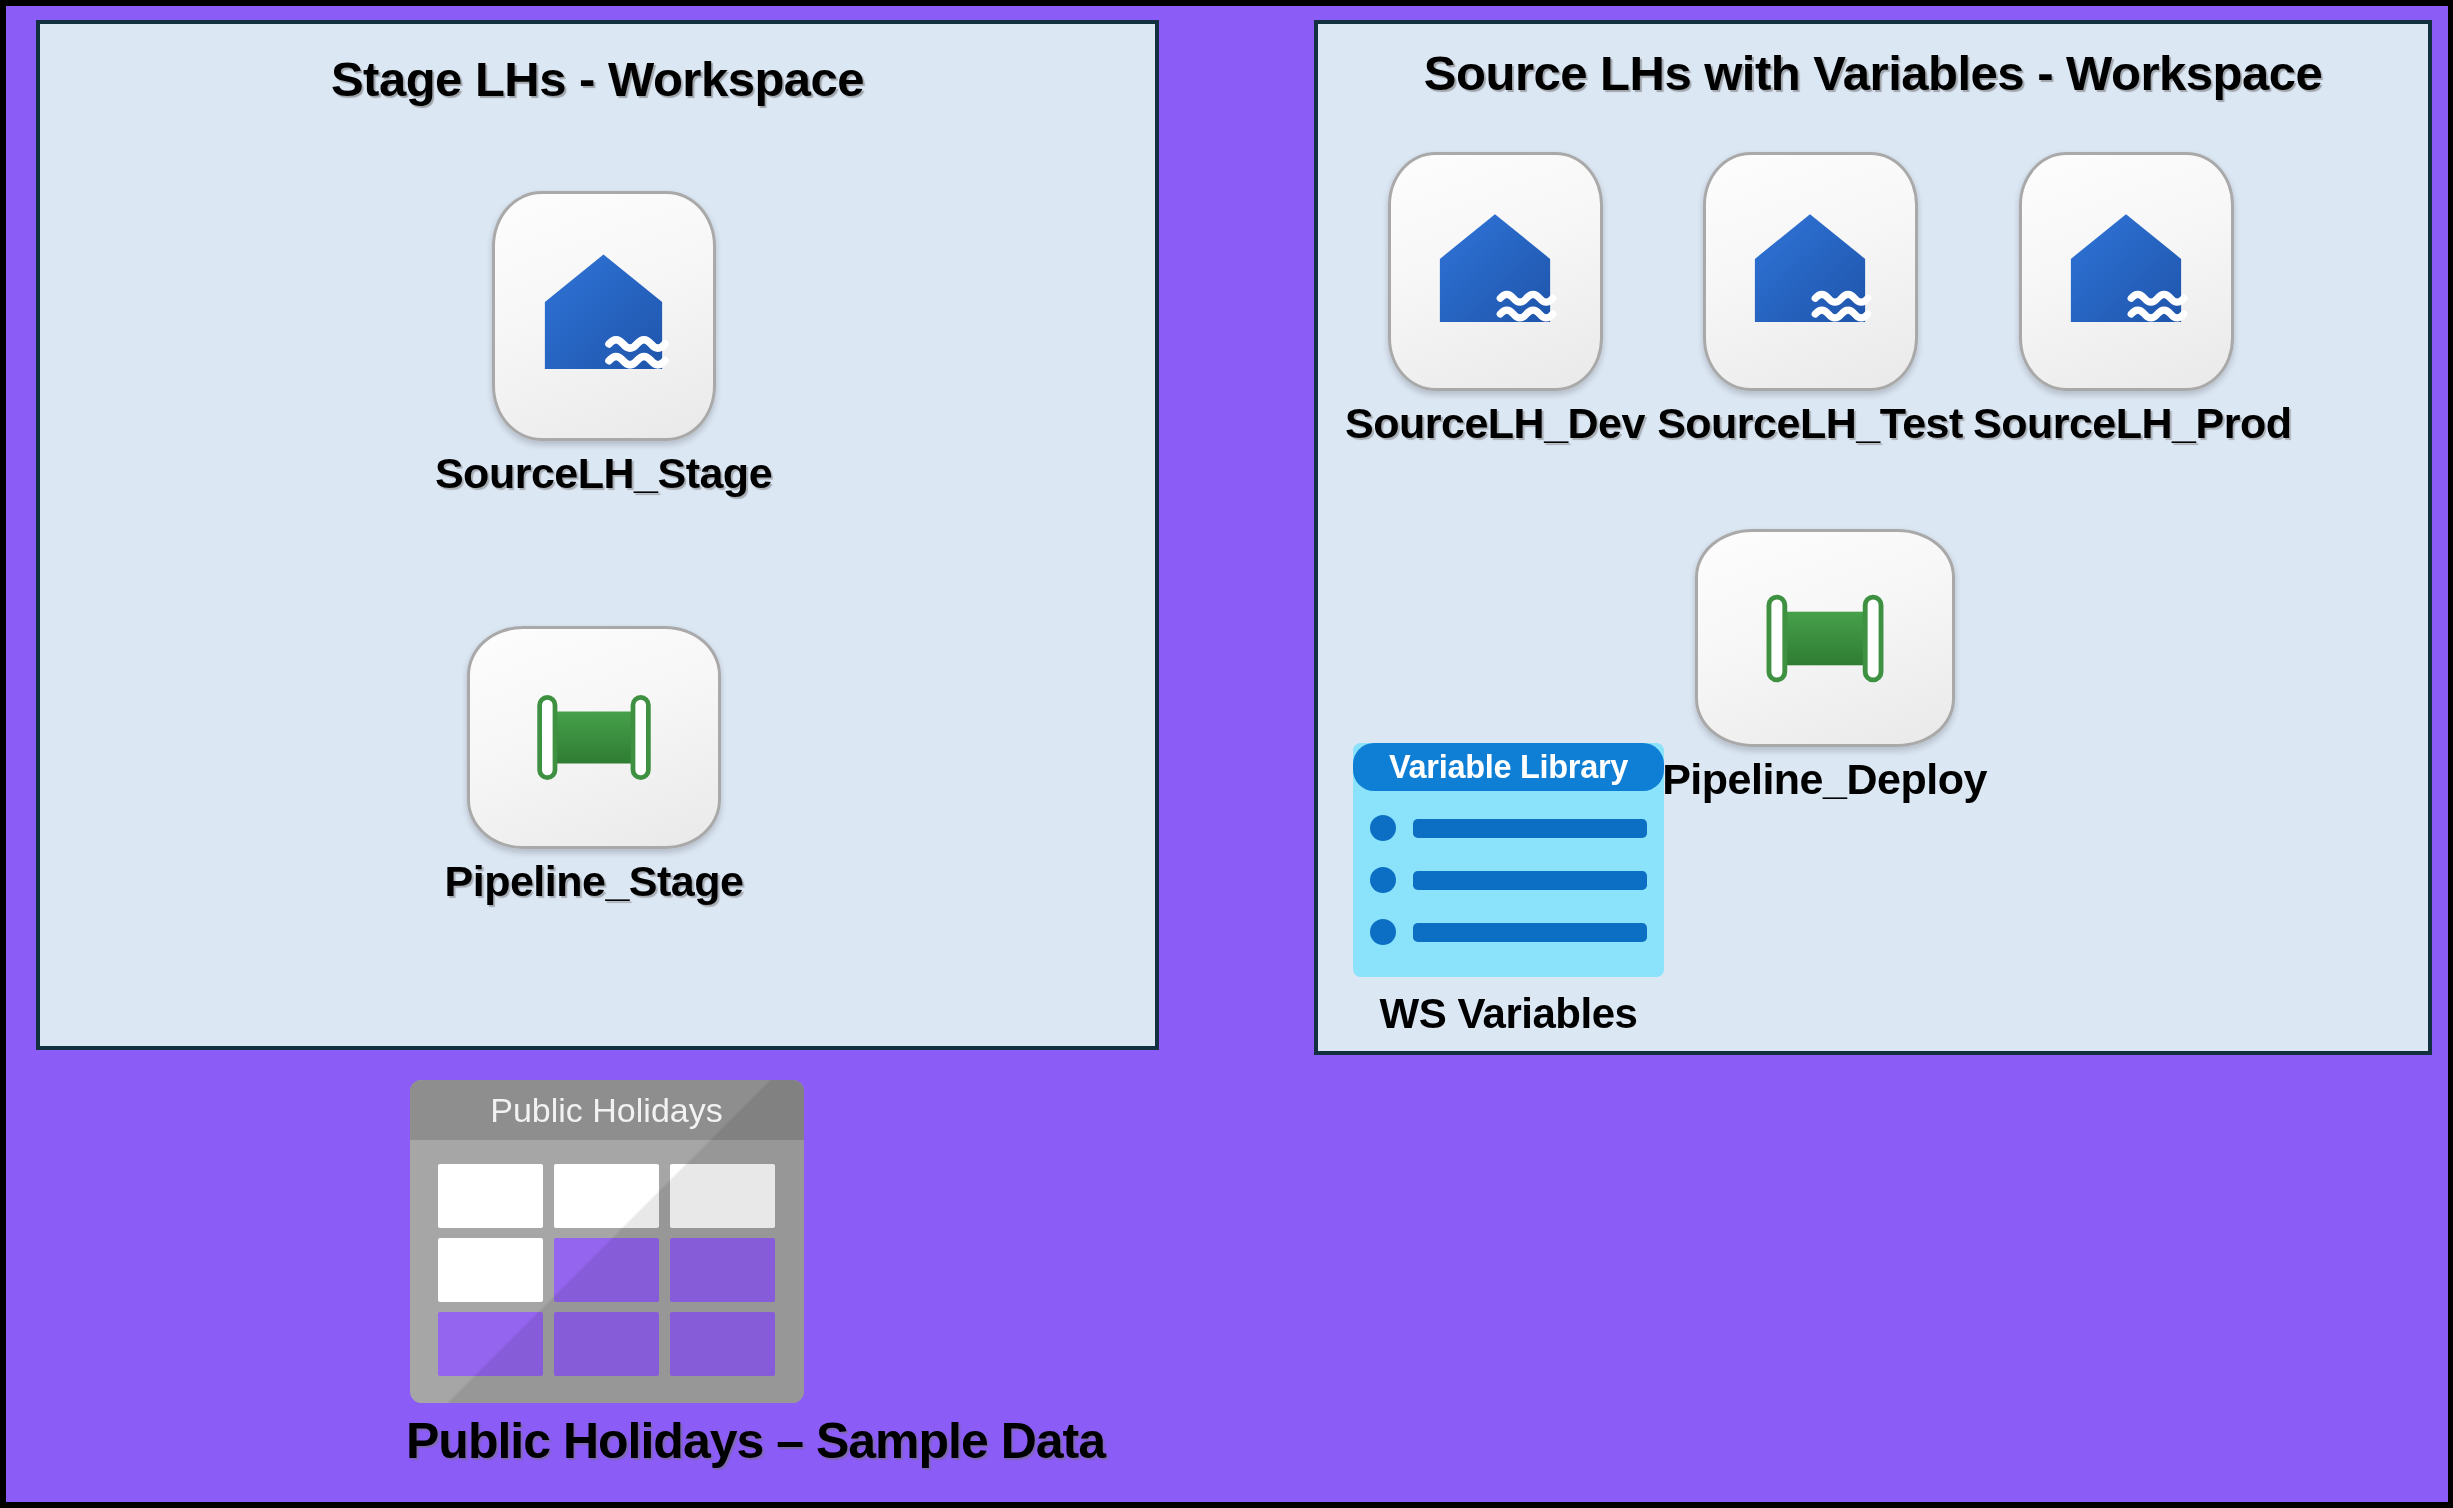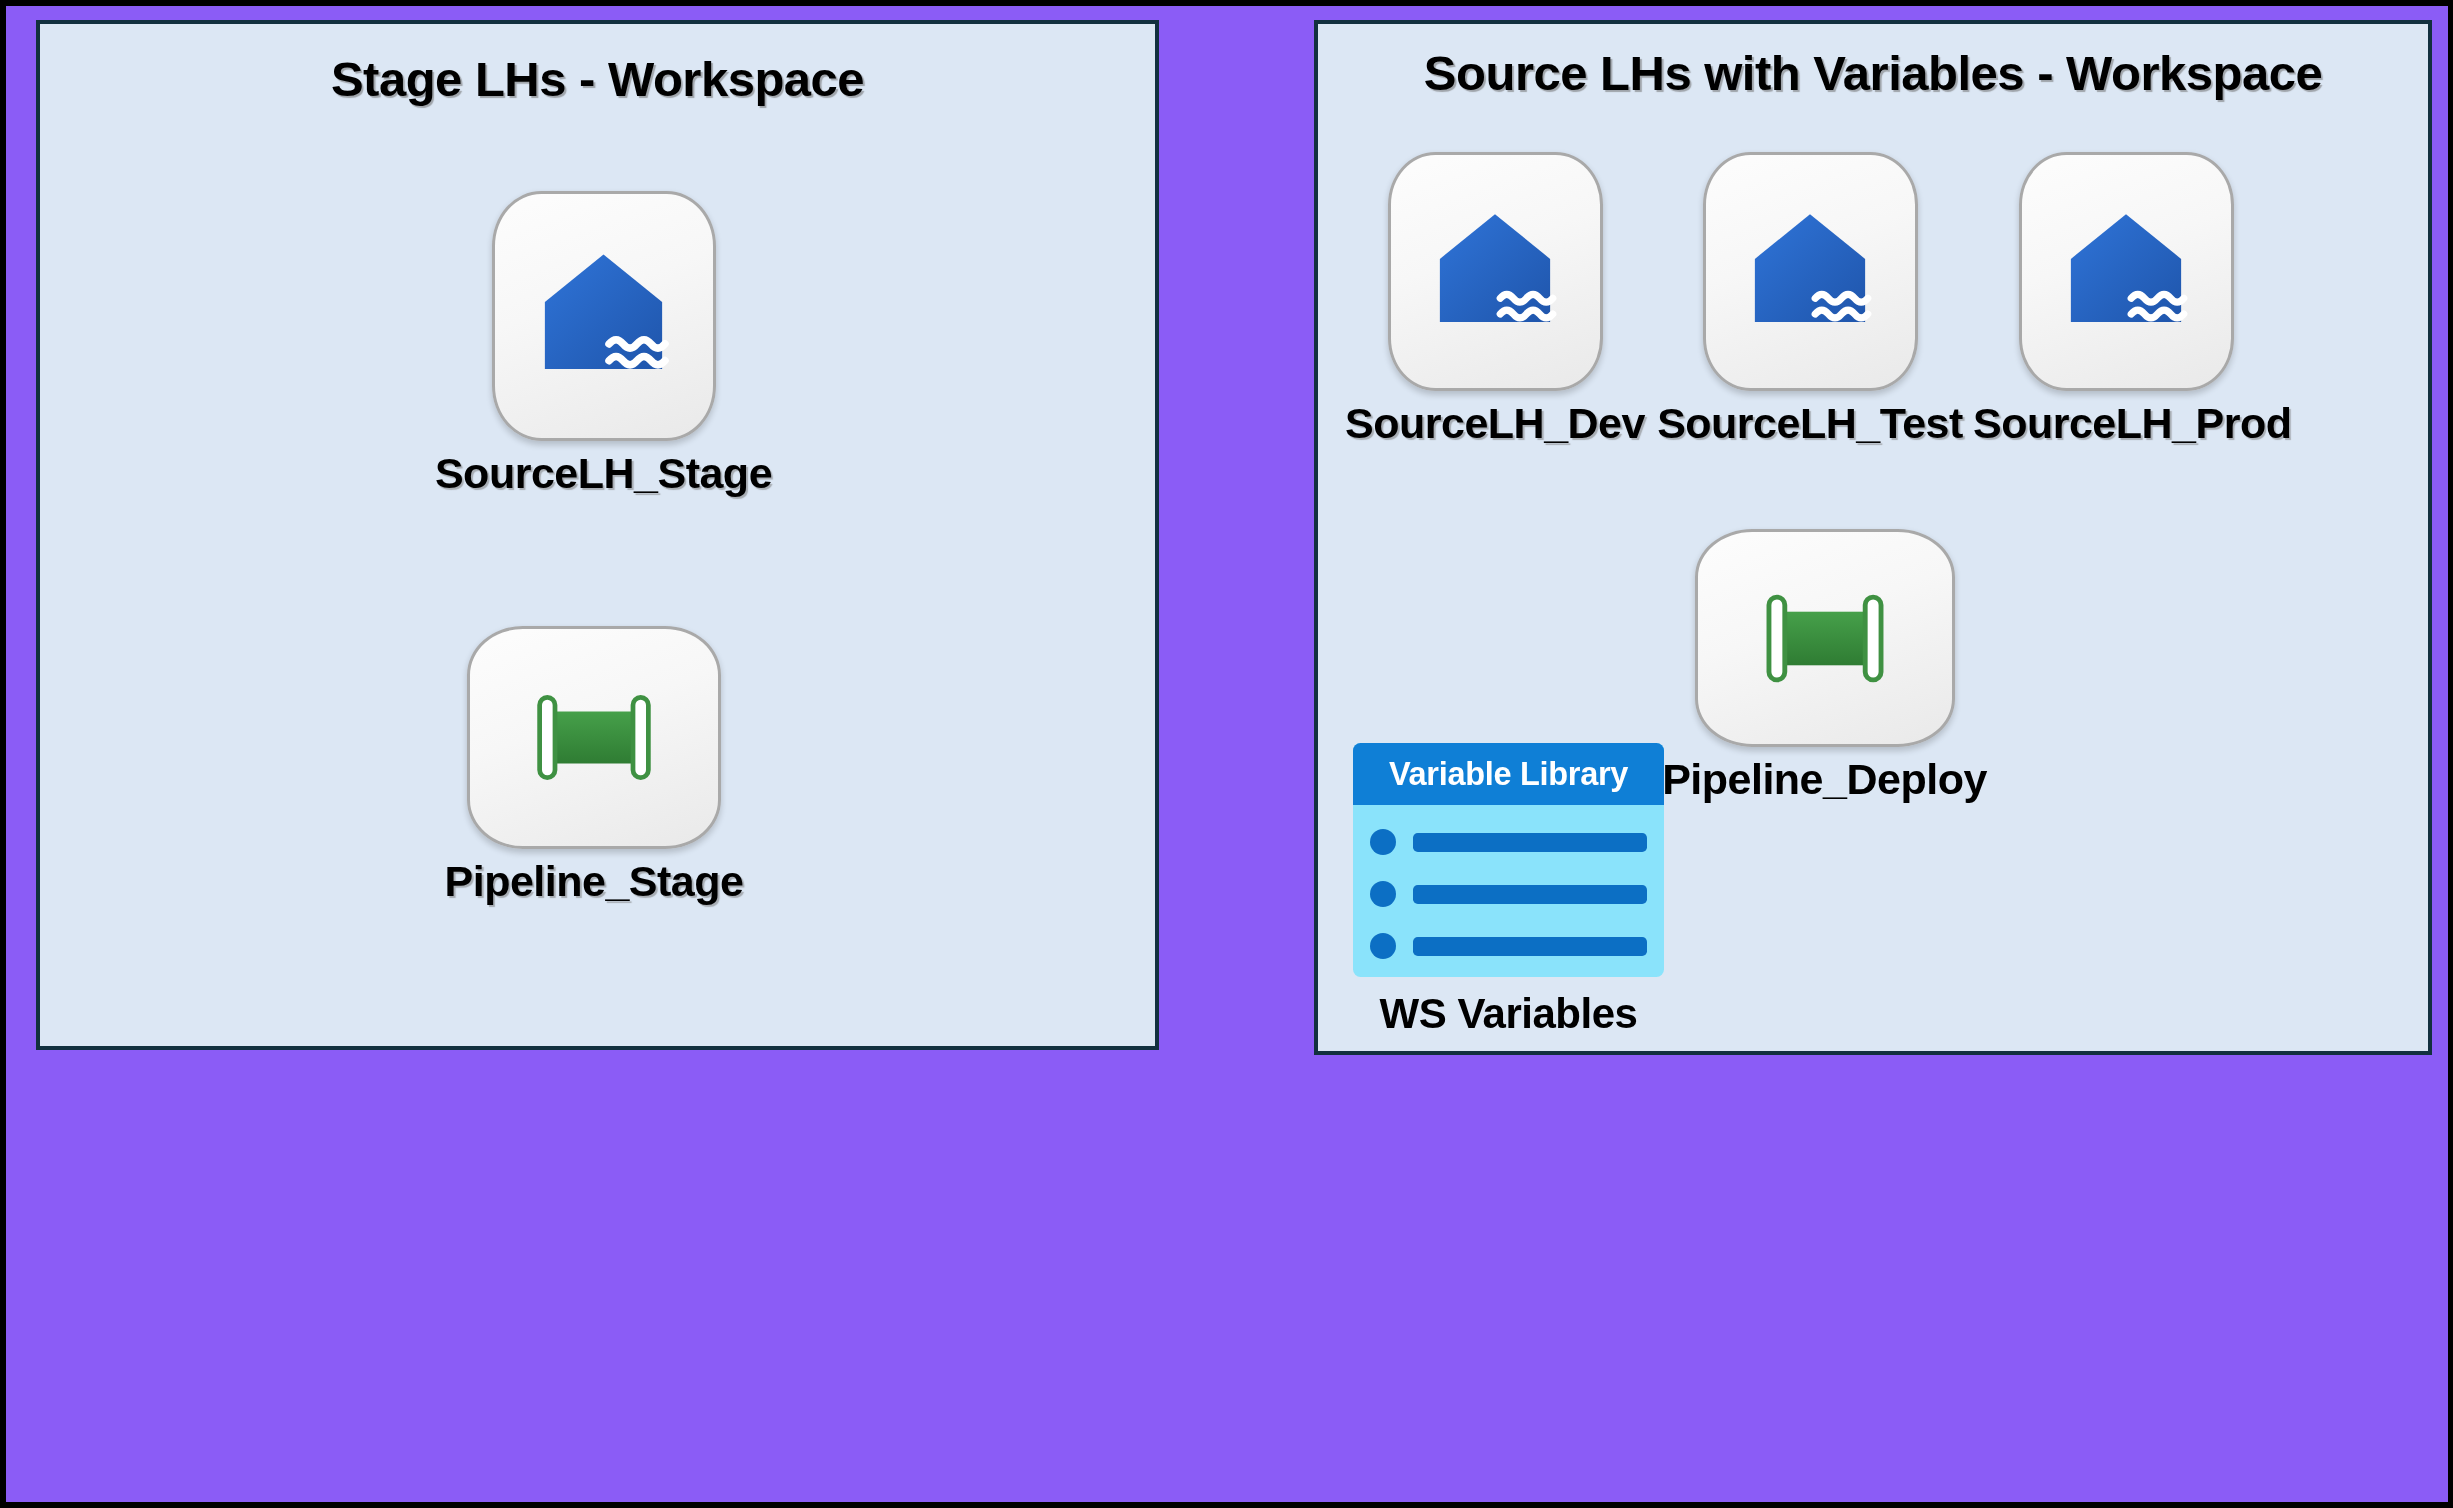--- a/index.html
+++ b/index.html
@@ -121,29 +121,30 @@
   .varlib-card {
     width: 311px;
     height: 234px;
     margin: 0 auto;
     background: #8ae3fb;
     border-radius: 7.6px;
     overflow: hidden;
     box-sizing: border-box;
   }
   .varlib-header {
-    height: 62px;
+    height: 48px;
     background: #0f7fd6;
     color: #ffffff;
     font-size: 32.5px;
     font-weight: bold;
     display: flex;
     align-items: center;
     justify-content: center;
     letter-spacing: -0.3px;
+    border-radius: 21px;
   }
   .varlib-rows {
     padding: 24px 17px 0 17px;
   }
   .varlib-row {
     display: flex;
     align-items: center;
     margin-bottom: 26px;
   }
   .varlib-bullet {
@@ -376,15 +377,33 @@
             <span class="varlib-bullet"></span>
             <span class="varlib-bar"></span>
           </div>
         </div>
       </div>
       <div class="item-label">WS Variables</div>
     </div>
 
   </div>
 
+  <div id="item-public-holidays">
+    <div class="table-card">
+      <div class="table-header">Public Holidays</div>
+      <div class="table-grid">
+        <div class="table-cell white"></div>
+        <div class="table-cell white"></div>
+        <div class="table-cell white"></div>
+        <div class="table-cell white"></div>
+        <div class="table-cell purple"></div>
+        <div class="table-cell purple"></div>
+        <div class="table-cell purple"></div>
+        <div class="table-cell purple"></div>
+        <div class="table-cell purple"></div>
+      </div>
+      <div class="table-shadow"></div>
+    </div>
+    <div class="item-label shadowed">Public Holidays – Sample Data</div>
+  </div>
 
 </div>
 
 
 </body></html>

